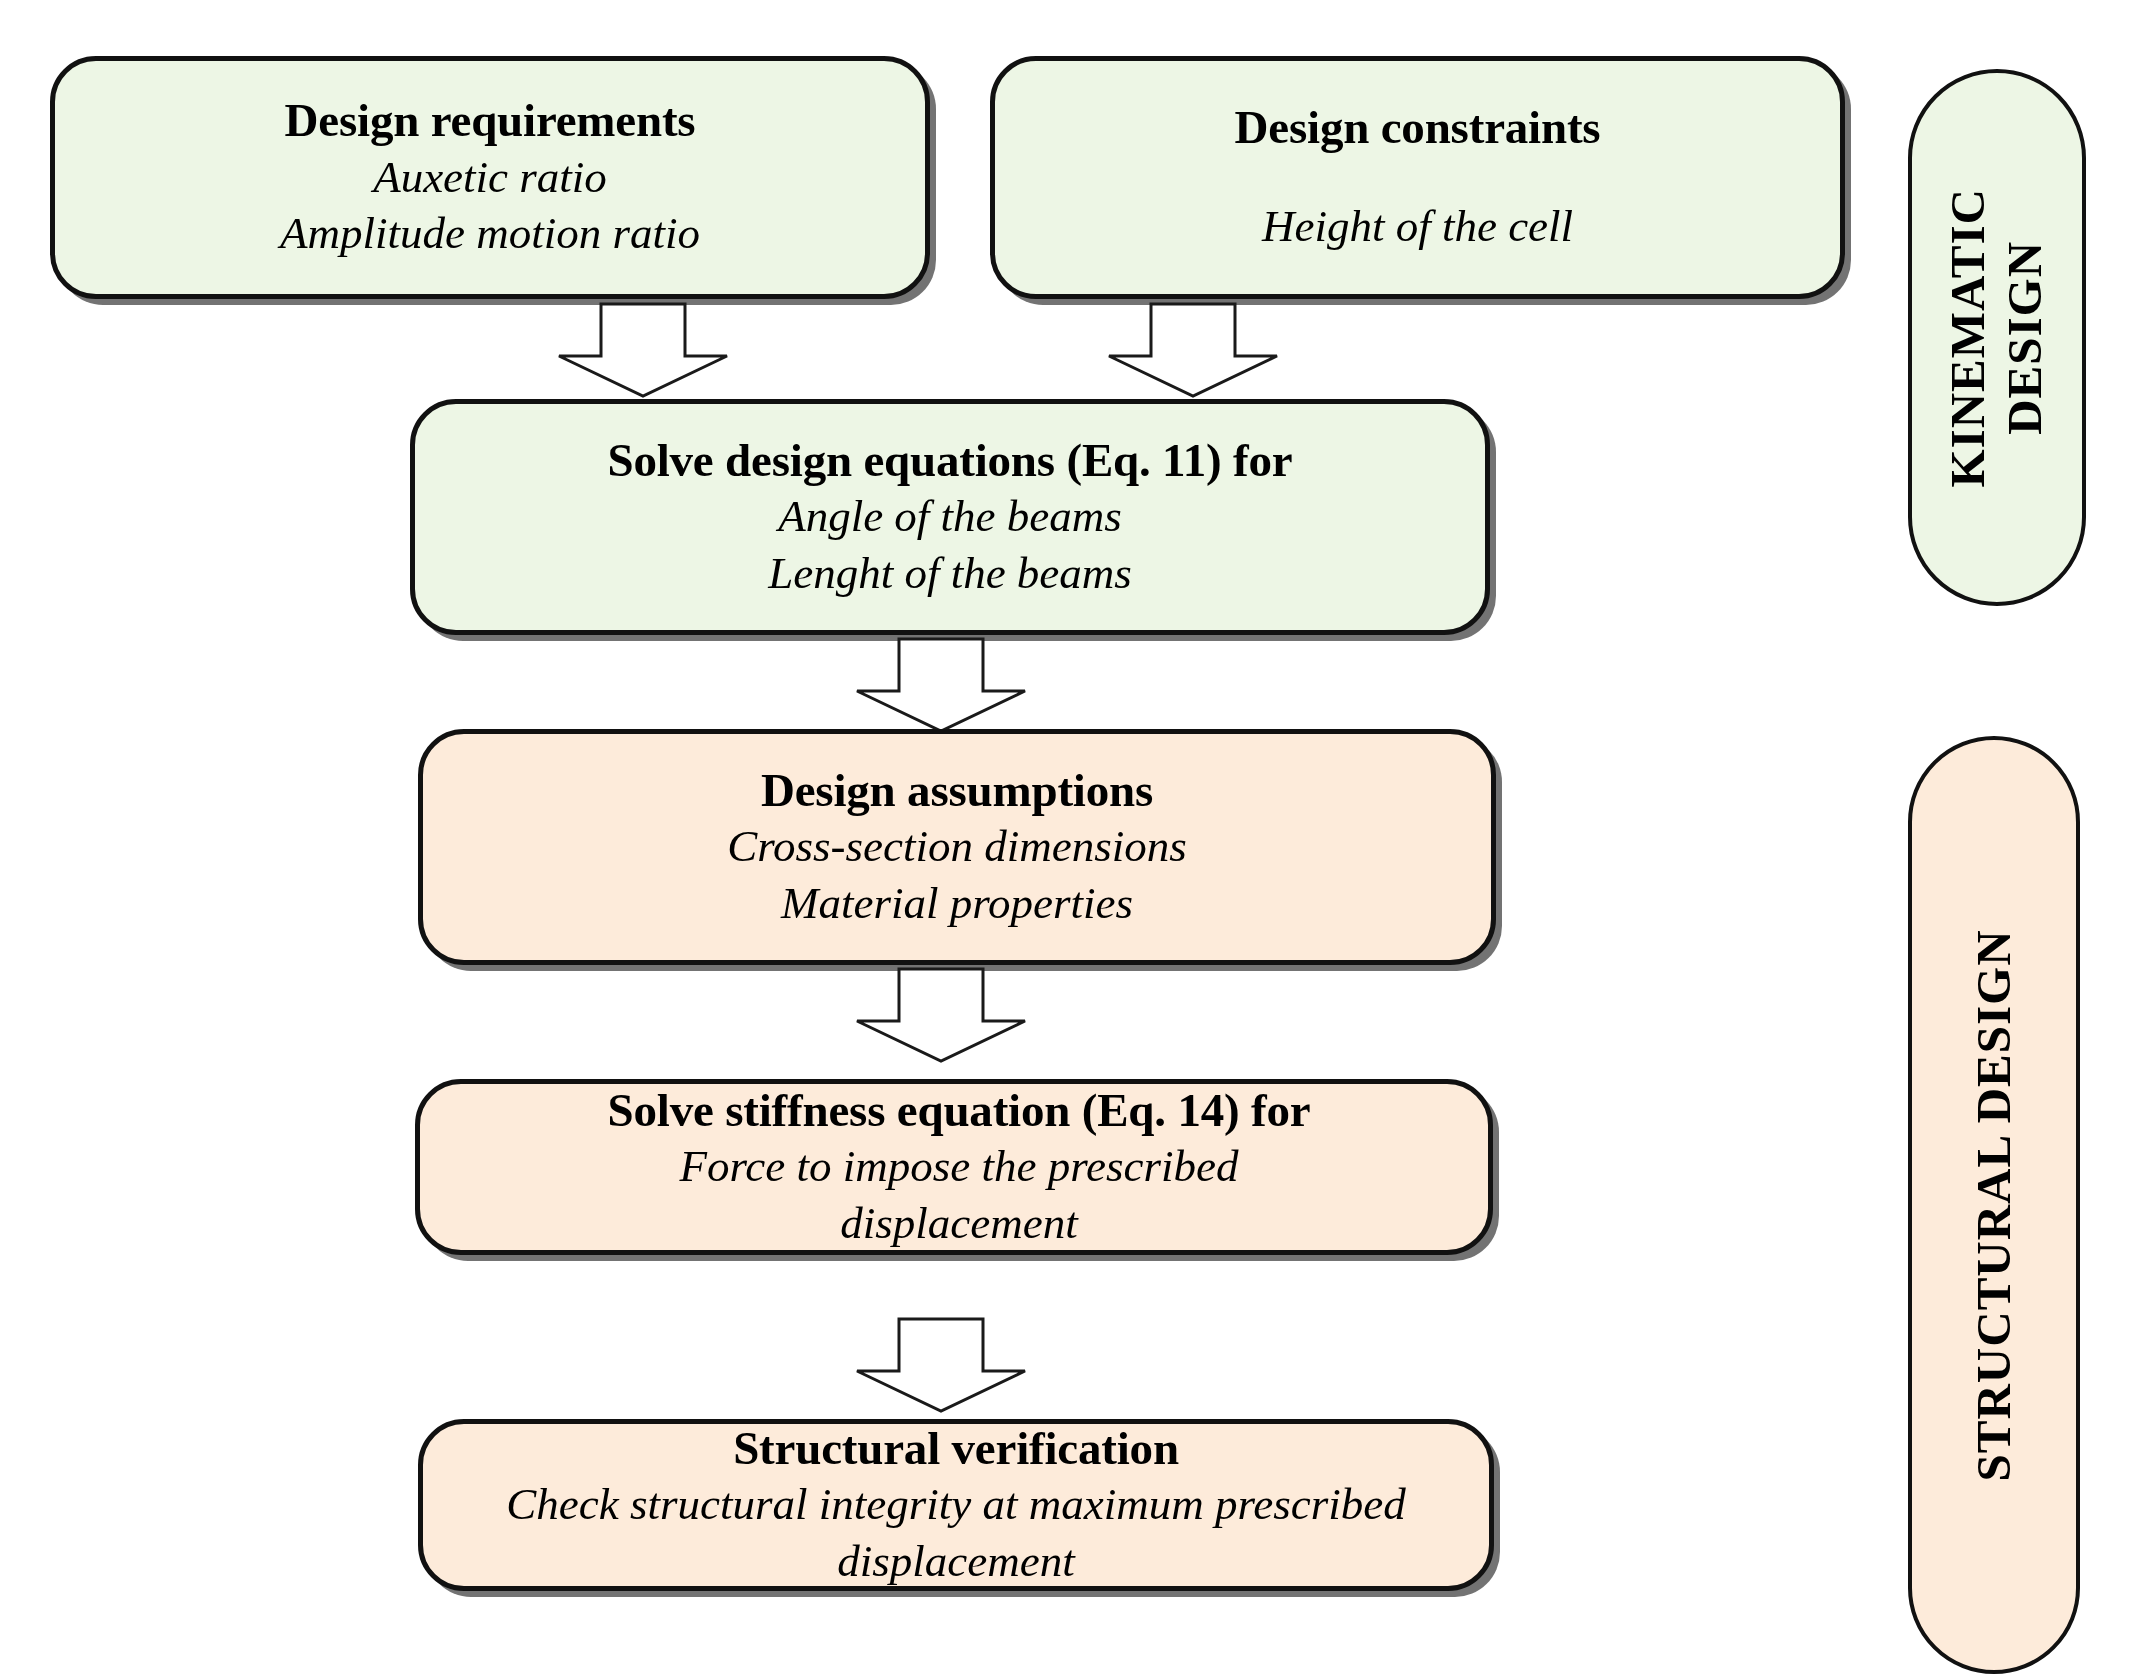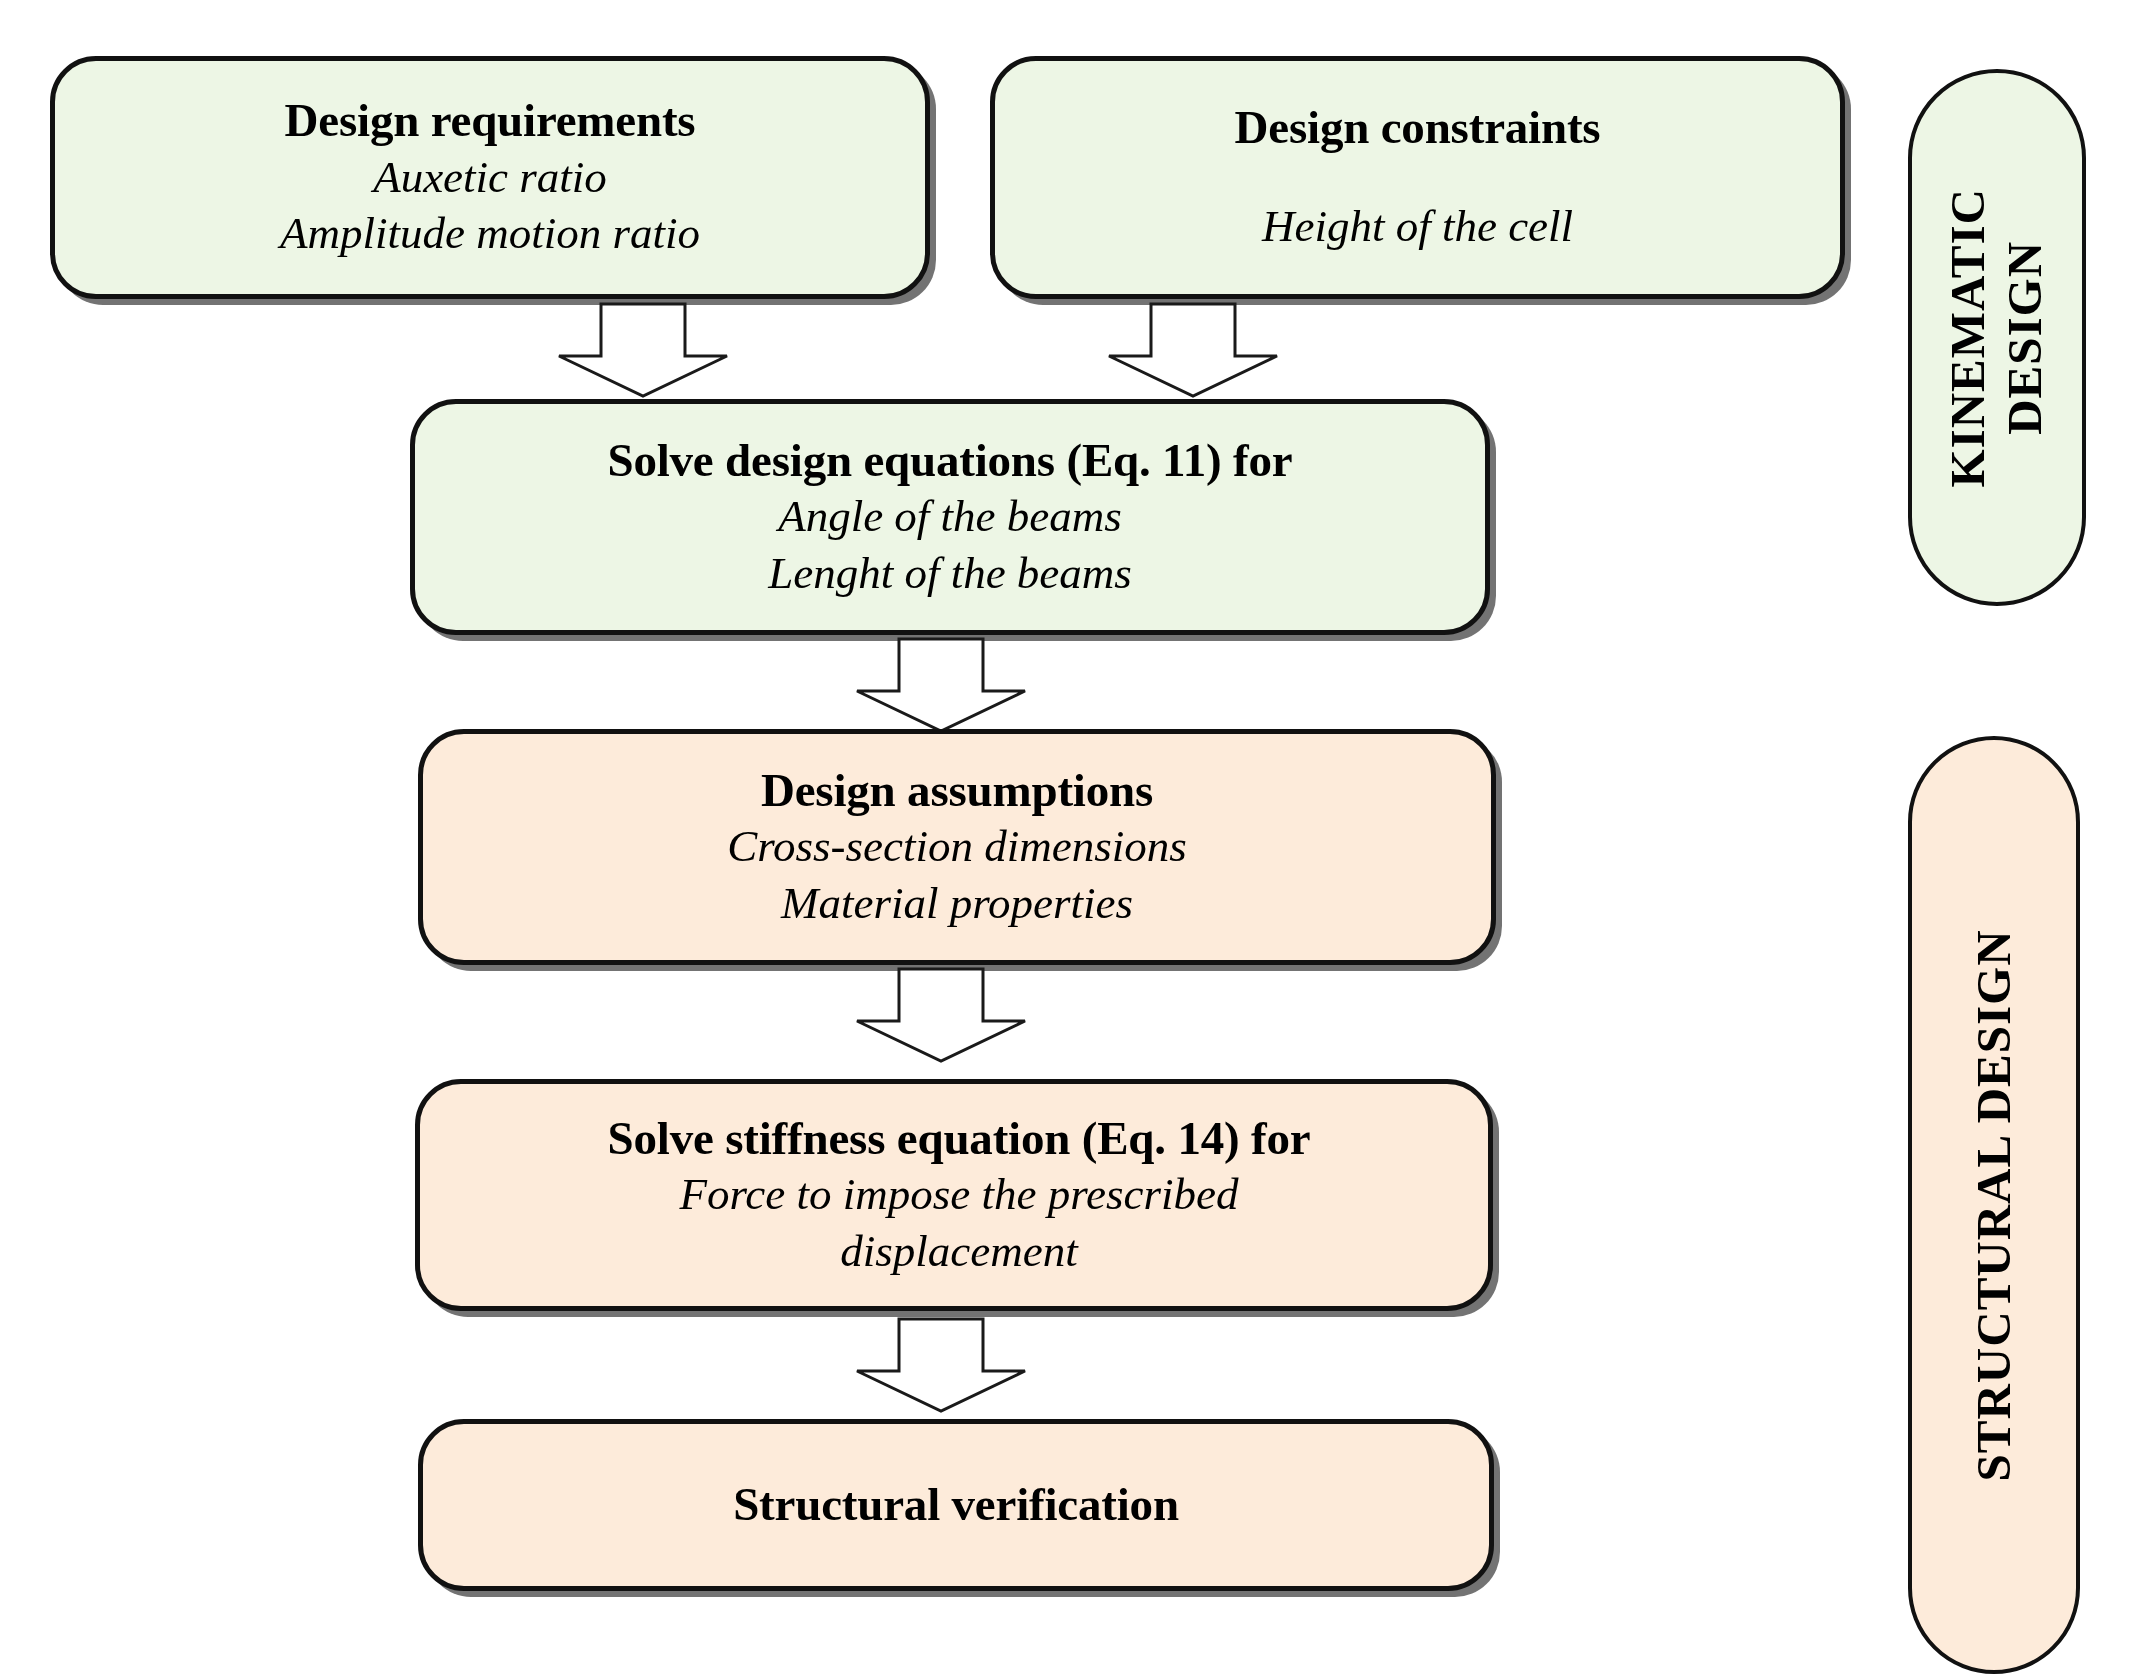--- a/index.html
+++ b/index.html
@@ -124,33 +124,34 @@
     <div class="sub nowrap">Cross-section dimensions</div>
     <div class="sub nowrap">Material properties</div>
   </div>
 
   <div class="arrow" style="left:855px; top:943px; width:172px; height:96px;">
     <svg width="172" height="96" viewBox="0 0 172 96">
       <polygon points="44,2 128,2 128,54 170,54 86,94 2,54 44,54" fill="#ffffff" stroke="#1a1a1a" stroke-width="3" stroke-linejoin="miter"></polygon>
     </svg>
   </div>
 
-  <div class="node peach" style="left:415px; top:1055px; width:1078px; height:232px;padding-left:36px;">
+  <div class="node peach" style="left:415px; top:1055px; width:1078px; height:176px;padding-left:36px;">
     <div class="title">Solve stiffness equation (Eq. 14) for</div>
     <div class="sub wrap" style="max-width:780px;font-style:italic;">Force to impose the prescribed displacement</div>
   </div>
 
   <div class="arrow" style="left:855px; top:1293px; width:172px; height:96px;">
     <svg width="172" height="96" viewBox="0 0 172 96">
       <polygon points="44,2 128,2 128,54 170,54 86,94 2,54 44,54" fill="#ffffff" stroke="#1a1a1a" stroke-width="3" stroke-linejoin="miter"></polygon>
     </svg>
   </div>
 
   <div class="node peach" style="left:418px; top:1395px; width:1076px; height:172px;">
     <div class="title">Structural verification</div>
+    <div class="sub wrap" style="max-width:1000px;">Check structural integrity at maximum prescribed displacement</div>
   </div>
 
   <div class="phase green" style="left:1908px; top:45px; width:178px; height:537px;">
     <div class="vtext">
       <span>KINEMATIC</span><br>
       <span>DESIGN</span>
     </div>
   </div>
 
   <div class="phase peach" style="left:1908px; top:712px; width:172px; height:938px;">

